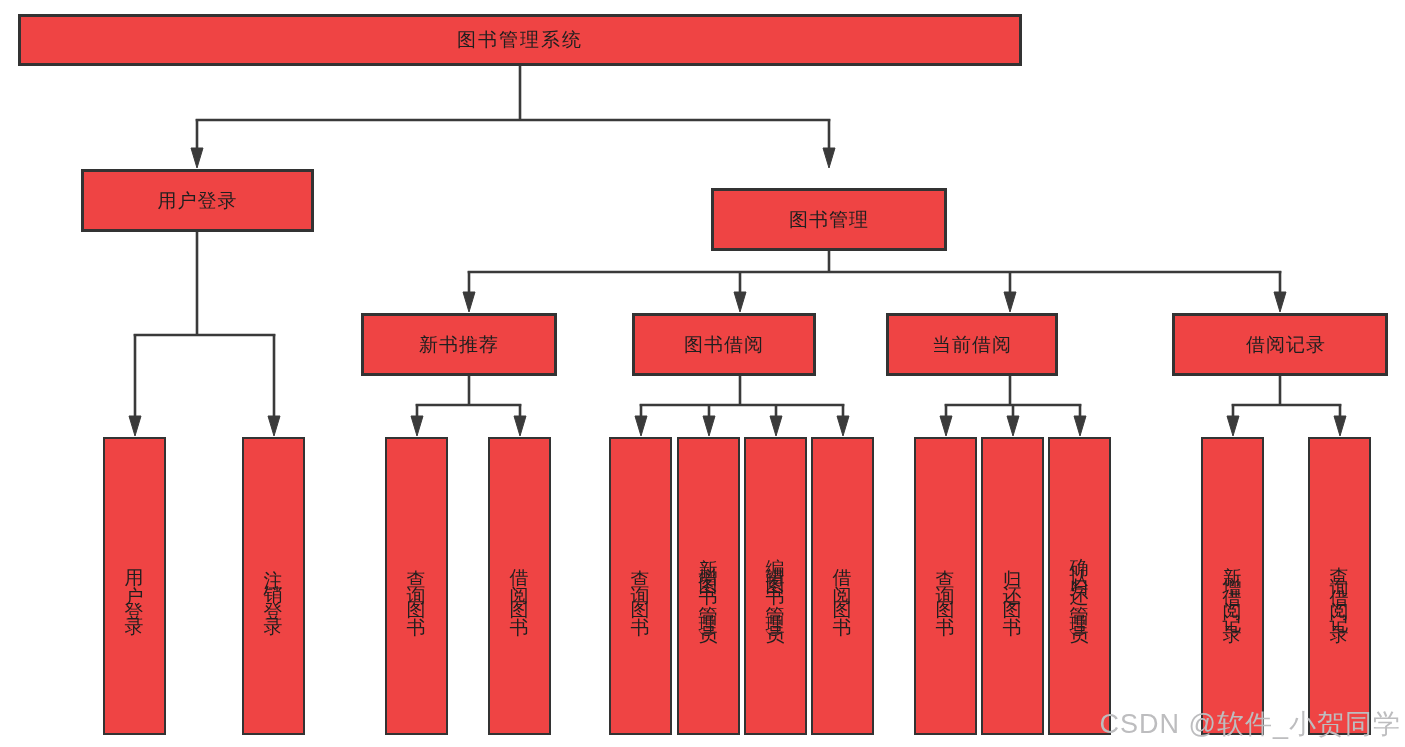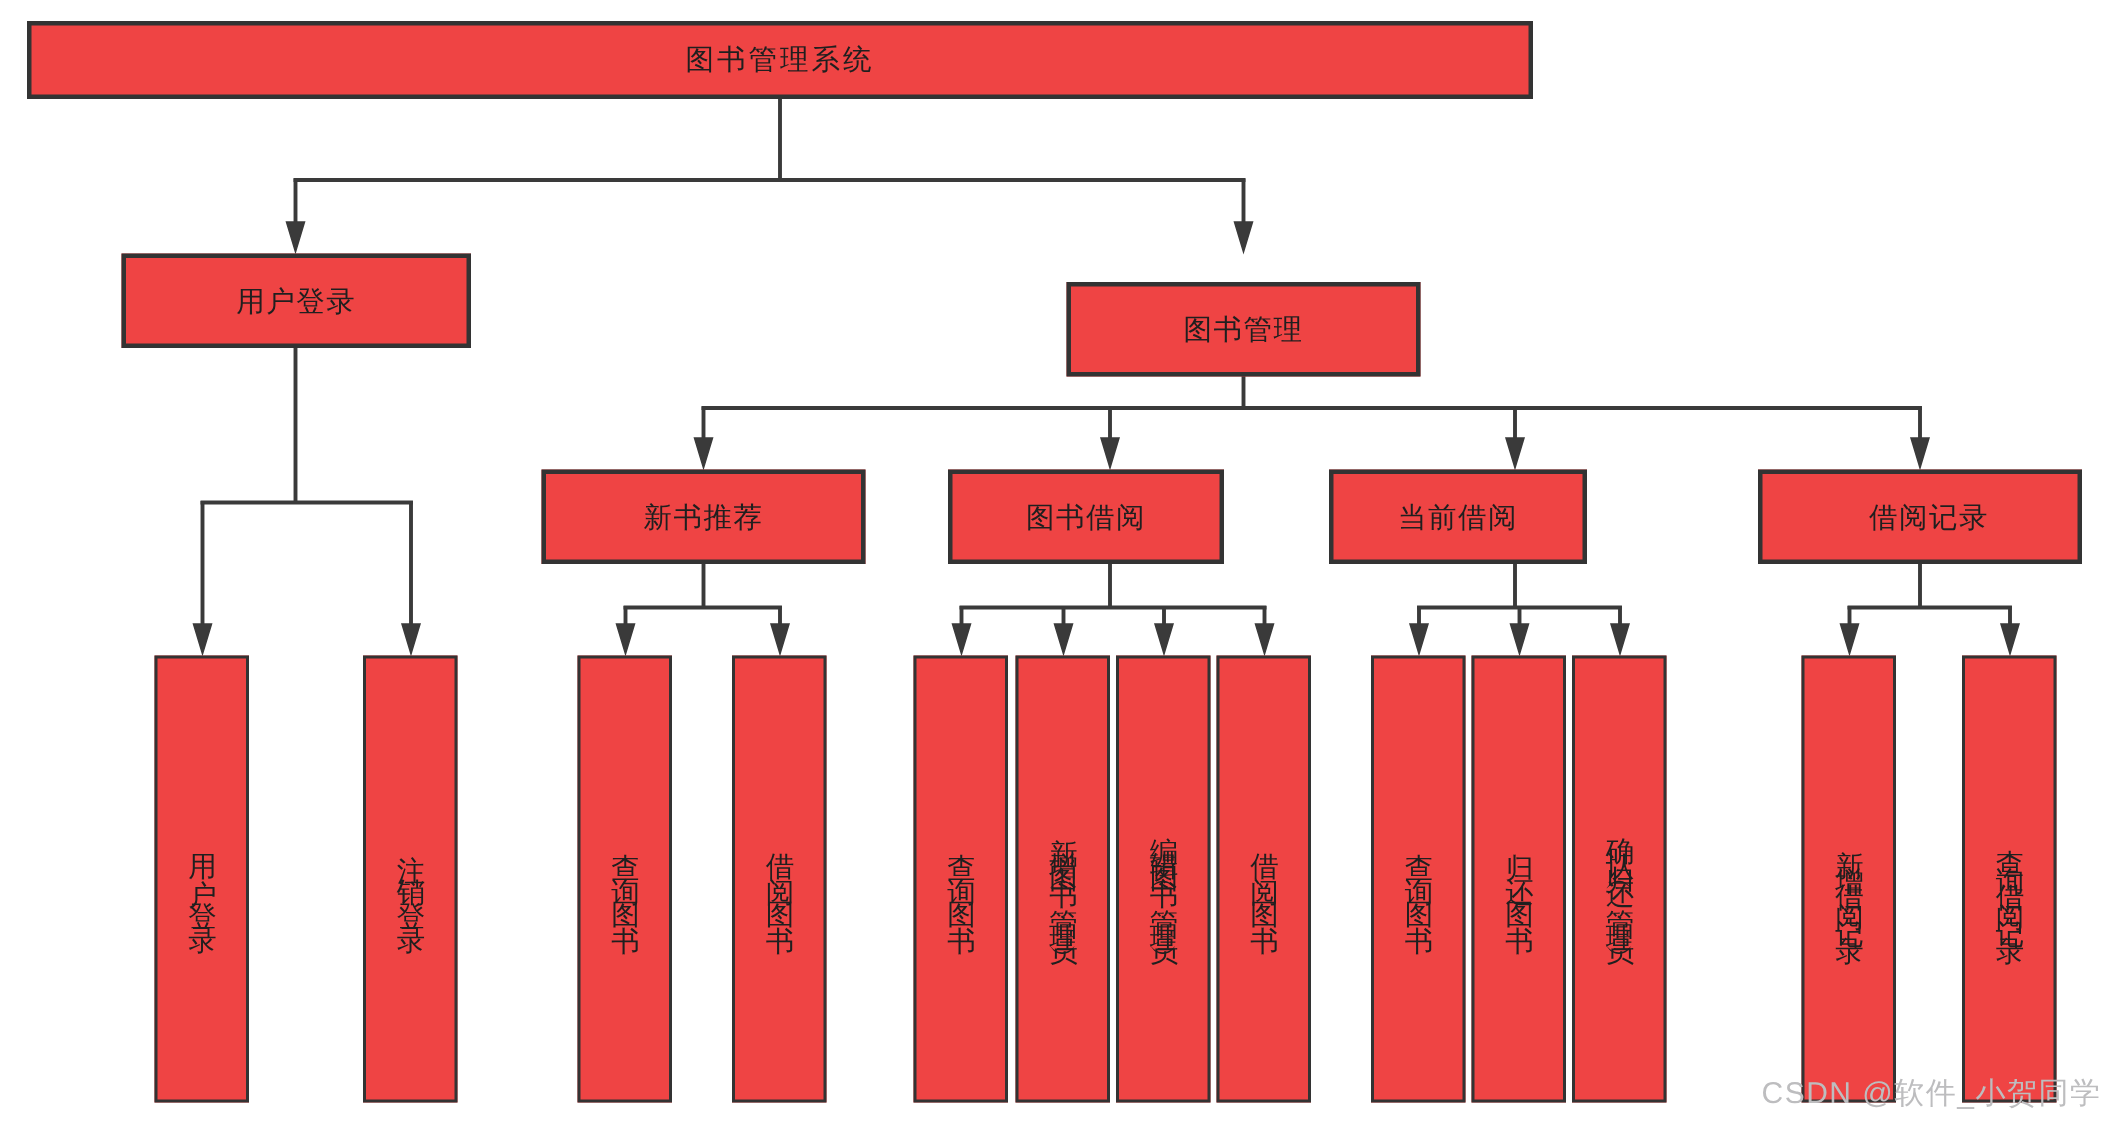--- a/index.html
+++ b/index.html
@@ -69,21 +69,21 @@
     line-height: 1;
     white-space: nowrap;
   }
   .leaf.mid .vtext  { letter-spacing: 0.62em; }
   .leaf.long .vtext { letter-spacing: 0.5em; }
 
   .watermark {
     position: absolute;
     right: 4px;
     bottom: 5px;
-    font-size: 20px;
+    font-size: 27px;
     color: var(--watermark);
     letter-spacing: 1px;
     white-space: nowrap;
   }
 </style>
 </head>
 <body>
 
 <div class="canvas">
 
@@ -147,21 +147,21 @@
     <line x1="1340" y1="404" x2="1340" y2="420"></line>
     <polygon points="1227,416 1239,416 1233,436"></polygon>
     <polygon points="1334,416 1346,416 1340,436"></polygon>
   </svg>
 
   <div class="node root-box">图书管理系统</div>
 
   <div class="node hbox" style="left:81px; top:169px; width:233px;">用户登录</div>
   <div class="node hbox" style="left:711px; top:171px; width:236px;margin-top:17px;">图书管理</div>
 
-  <div class="node hbox" style="left:361px; top:313px; width:216px;">新书推荐</div>
+  <div class="node hbox" style="left:361px; top:313px; width:196px;">新书推荐</div>
   <div class="node hbox" style="left:632px; top:313px; width:184px;">图书借阅</div>
   <div class="node hbox" style="left:886px; top:313px; width:172px;">当前借阅</div>
   <div class="node hbox" style="left:1172px; top:313px; width:216px;padding-left:12px;">借阅记录</div>
 
   <div class="node leaf" style="left:103px;">
     <span class="vtext">用户登录</span>
   </div>
   <div class="node leaf" style="left:242px;">
     <span class="vtext">注销登录</span>
   </div>

